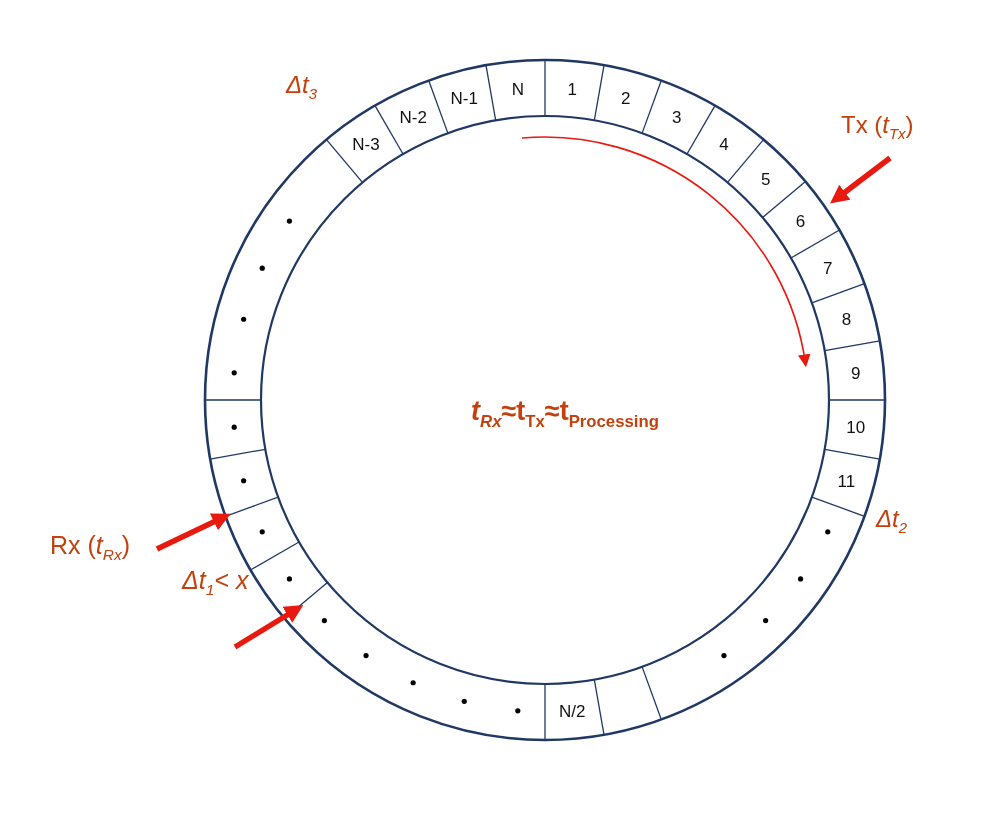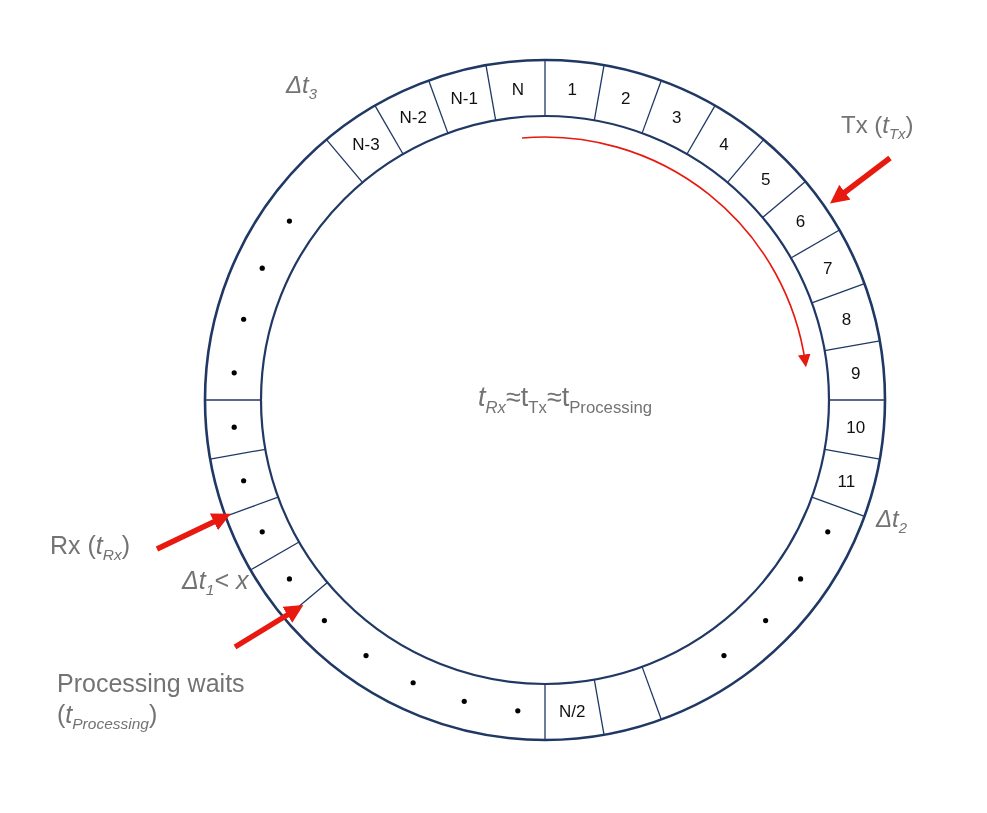--- a/index.html
+++ b/index.html
@@ -8,21 +8,21 @@
     position: relative;
     background: #ffffff;
     font-family: "Liberation Sans", sans-serif;
     overflow: hidden;
   }
   #stage { position: absolute; inset: 0; }
   #ring { position: absolute; left: 0; top: 0; }
   .annot {
     position: absolute;
     font-size: 24px;
-    color: #737373;
+    color: #c2410c;
     white-space: nowrap;
     line-height: 1.25;
   }
   .annot sub { font-size: 0.62em; line-height: 0; }
   .it { font-style: italic; }
   .center-label {
     font-size: 27px;
     transform: translate(-50%, -50%);
   }
   .proc-label { font-size: 25px; }
@@ -120,24 +120,18 @@
   </div>
 
   <div class="annot side-label" style="left:50px; top:530px;">
     <span>Rx (</span><span class="it">t</span><sub class="it">Rx</sub><span>)</span>
   </div>
 
   <div class="annot side-label" style="left:182px; top:565px;">
     <span class="it">Δt</span><sub class="it">1</sub><span class="it">&lt; x</span>
   </div>
 
-  <div class="annot proc-label" style="left:57px; top:668px;">
-    <div>Processing waits</div>
-    <div>
-      <span>(</span><span class="it">t</span><sub class="it">Processing</sub><span>)</span>
-    </div>
-  </div>
 
-  <div class="annot center-label" style="left:565px; top:398px;">
+  <div class="annot center-label" style="left:565px; top:412px;font-weight:bold;">
     <span class="it">t</span><sub class="it">Rx</sub><span>≈t</span><sub>Tx</sub><span>≈t</span><sub>Processing</sub>
   </div>
 
 </div>
 
 </body></html>

